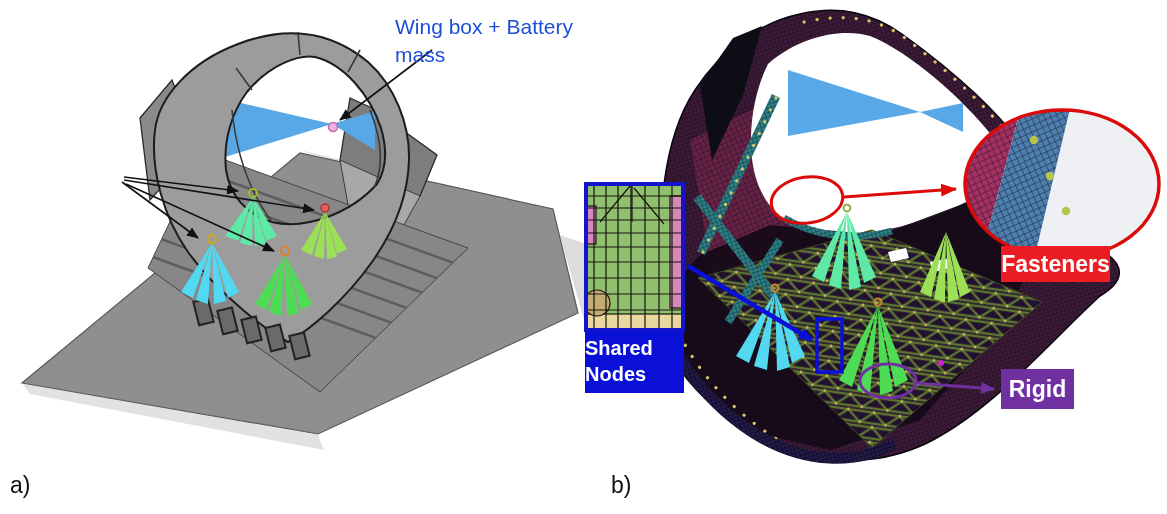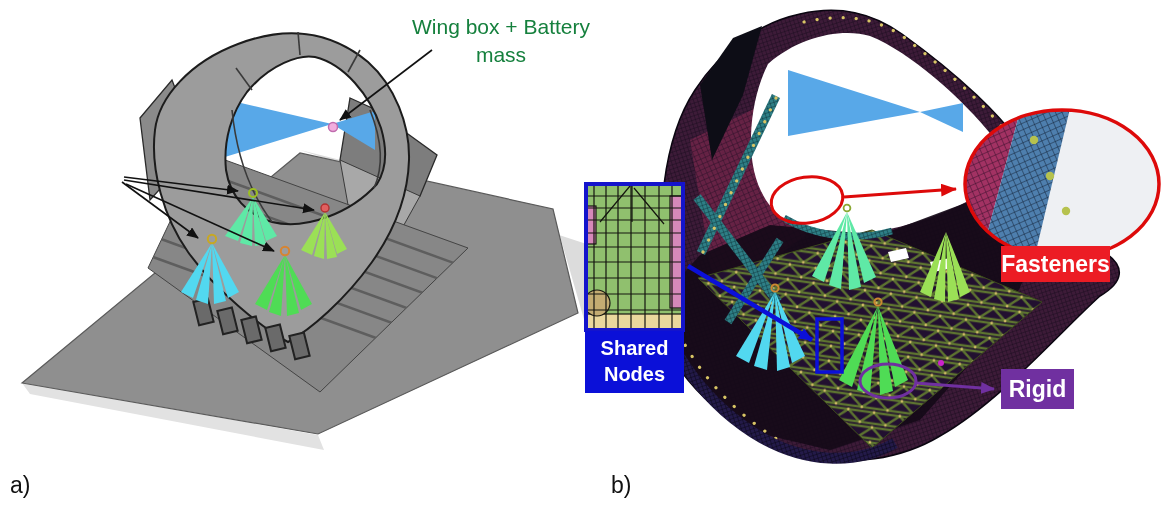--- a/index.html
+++ b/index.html
@@ -1,25 +1,25 @@
 <!DOCTYPE html>
 <html><head>
 <meta charset="utf-8">
 <style>
   html,body{margin:0;padding:0;background:#ffffff;}
   #stage{position:relative;width:1167px;height:514px;background:#ffffff;overflow:hidden;
          font-family:"Liberation Sans",sans-serif;}
   #art{position:absolute;left:0;top:0;}
-  .lbl{position:absolute;color:#15803d;text-align:center;line-height:1.32;}
+  .lbl{position:absolute;color:#1d4ed8;text-align:left;line-height:1.32;}
   .lbl-passenger{left:6px;top:128px;width:128px;font-size:22px;}
   .lbl-wingbox{left:395px;top:13px;width:212px;font-size:21px;}
   .cap{position:absolute;font-size:23px;color:#111;}
   .cap-a{left:10px;top:472px;}
   .cap-b{left:611px;top:472px;}
-  .tagbox{position:absolute;color:#ffffff;font-weight:bold;text-align:center;
+  .tagbox{position:absolute;color:#ffffff;font-weight:bold;
           display:flex;align-items:center;justify-content:center;}
   .tag-shared{left:585px;top:331px;width:99px;height:62px;background:#0b10d8;
               font-size:20px;line-height:1.28;}
   .tag-fast{left:1001px;top:246px;width:109px;height:36px;background:#ec1c24;font-size:23px;}
   .tag-rigid{left:1001px;top:369px;width:73px;height:40px;background:#7030a0;font-size:23px;}
 </style>
 </head>
 <body>
 
 <div id="stage">

